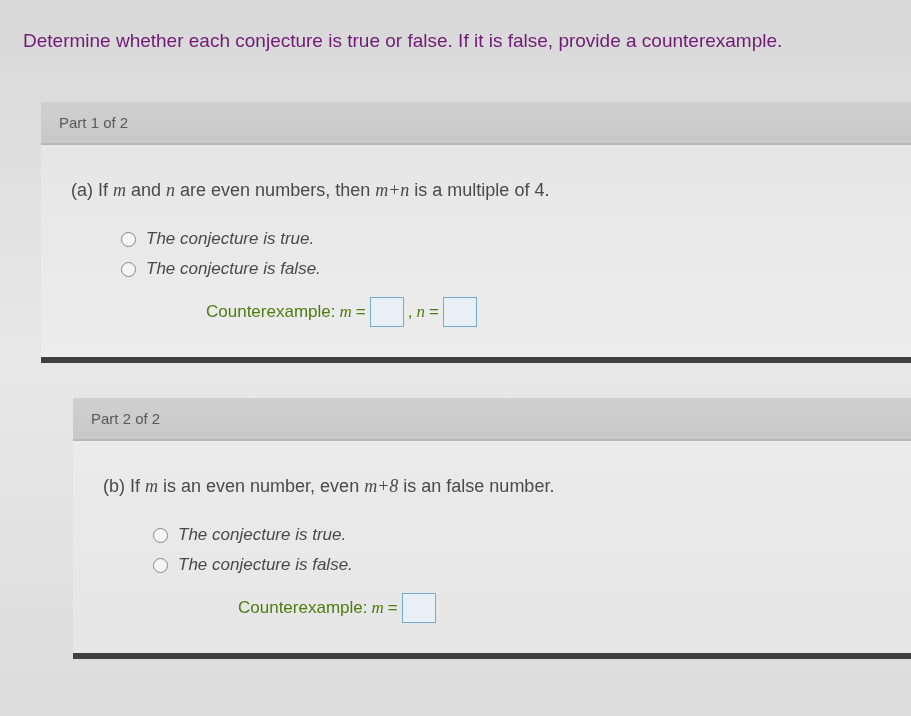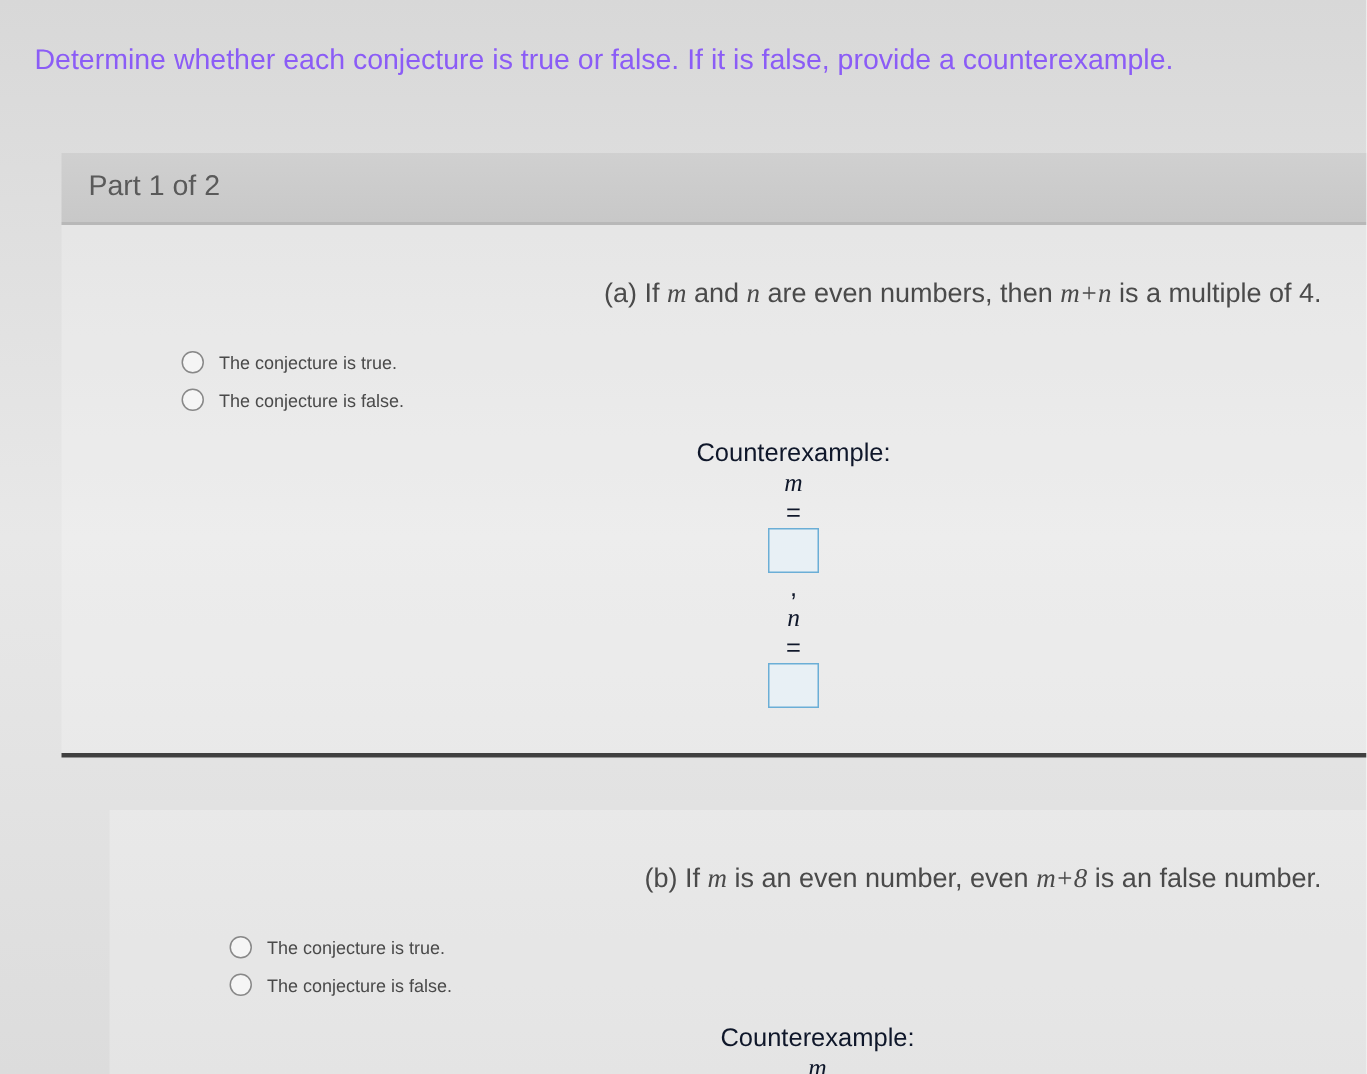--- a/index.html
+++ b/index.html
@@ -11,76 +11,75 @@
       font-family: Arial, Helvetica, sans-serif;
       background: linear-gradient(to bottom, #d8d8d8 0%, #e8e8e8 50%, #dcdcdc 100%);
       width: 911px;
       height: 716px;
       padding: 30px 0 0 23px;
       color: #4a4a4a;
       overflow: hidden;
     }
     .instruction {
       font-size: 19px;
-      color: #8b5cf6;
+      color: #701a75;
       margin-bottom: 50px;
       padding-left: 0;
     }
     .part-container {
       margin-left: 18px;
     }
     .part-header {
       background: linear-gradient(to bottom, #d0d0d0, #c8c8c8);
       border-bottom: 2px solid #b8b8b8;
       padding: 12px 18px;
-      font-size: 19px;
+      font-size: 15px;
       color: #5a5a5a;
     }
     .part-body {
       background: rgba(248,248,248,0.3);
       padding: 35px 30px 30px 30px;
-      border-bottom: 3px solid #404040;
-      text-align: right;
+      border-bottom: 6px solid #404040;
     }
     .question-text {
       font-size: 18px;
       color: #4a4a4a;
       margin-bottom: 28px;
     }
     .question-text .var {
       font-style: italic;
       font-family: 'Times New Roman', serif;
     }
     .options {
       margin-left: 50px;
     }
     .option-row {
       display: flex;
       align-items: center;
       margin-bottom: 10px;
-      font-size: 12px;
+      font-size: 17px;
       color: #4a4a4a;
+      font-style: italic;
     }
     .radio {
       width: 15px;
       height: 15px;
       border: 1.5px solid #888;
       border-radius: 50%;
       margin-right: 10px;
       background: #f5f5f5;
       flex-shrink: 0;
     }
     .counter-row {
-      margin-left: 56px;
+      margin-left: 85px;
       margin-top: 18px;
       font-size: 17px;
-      color: #0f172a;
+      color: #4d7c0f;
       display: flex;
       align-items: center;
-      flex-direction: column;
     }
     .counter-row .var {
       font-style: italic;
       font-family: 'Times New Roman', serif;
       margin: 0 4px;
     }
     .input-box {
       width: 34px;
       height: 30px;
       border: 1.5px solid #6baed6;
@@ -125,20 +124,21 @@
         <span> = </span>
         <span class="input-box"></span>
       </div>
     </div>
   </div>
 </div>
 
 <div class="spacer"></div>
 
 <div class="part2-container">
+  <div class="part-header">Part 2 of 2</div>
   <div class="part-body">
     <div class="question-text">
       <span>(b) If </span><span class="var">m</span><span> is an even number, even </span><span class="var">m+8</span><span> is an false number.</span>
     </div>
     <div class="options">
       <div class="option-row">
         <span class="radio"></span>
         <span>The conjecture is true.</span>
       </div>
       <div class="option-row">

